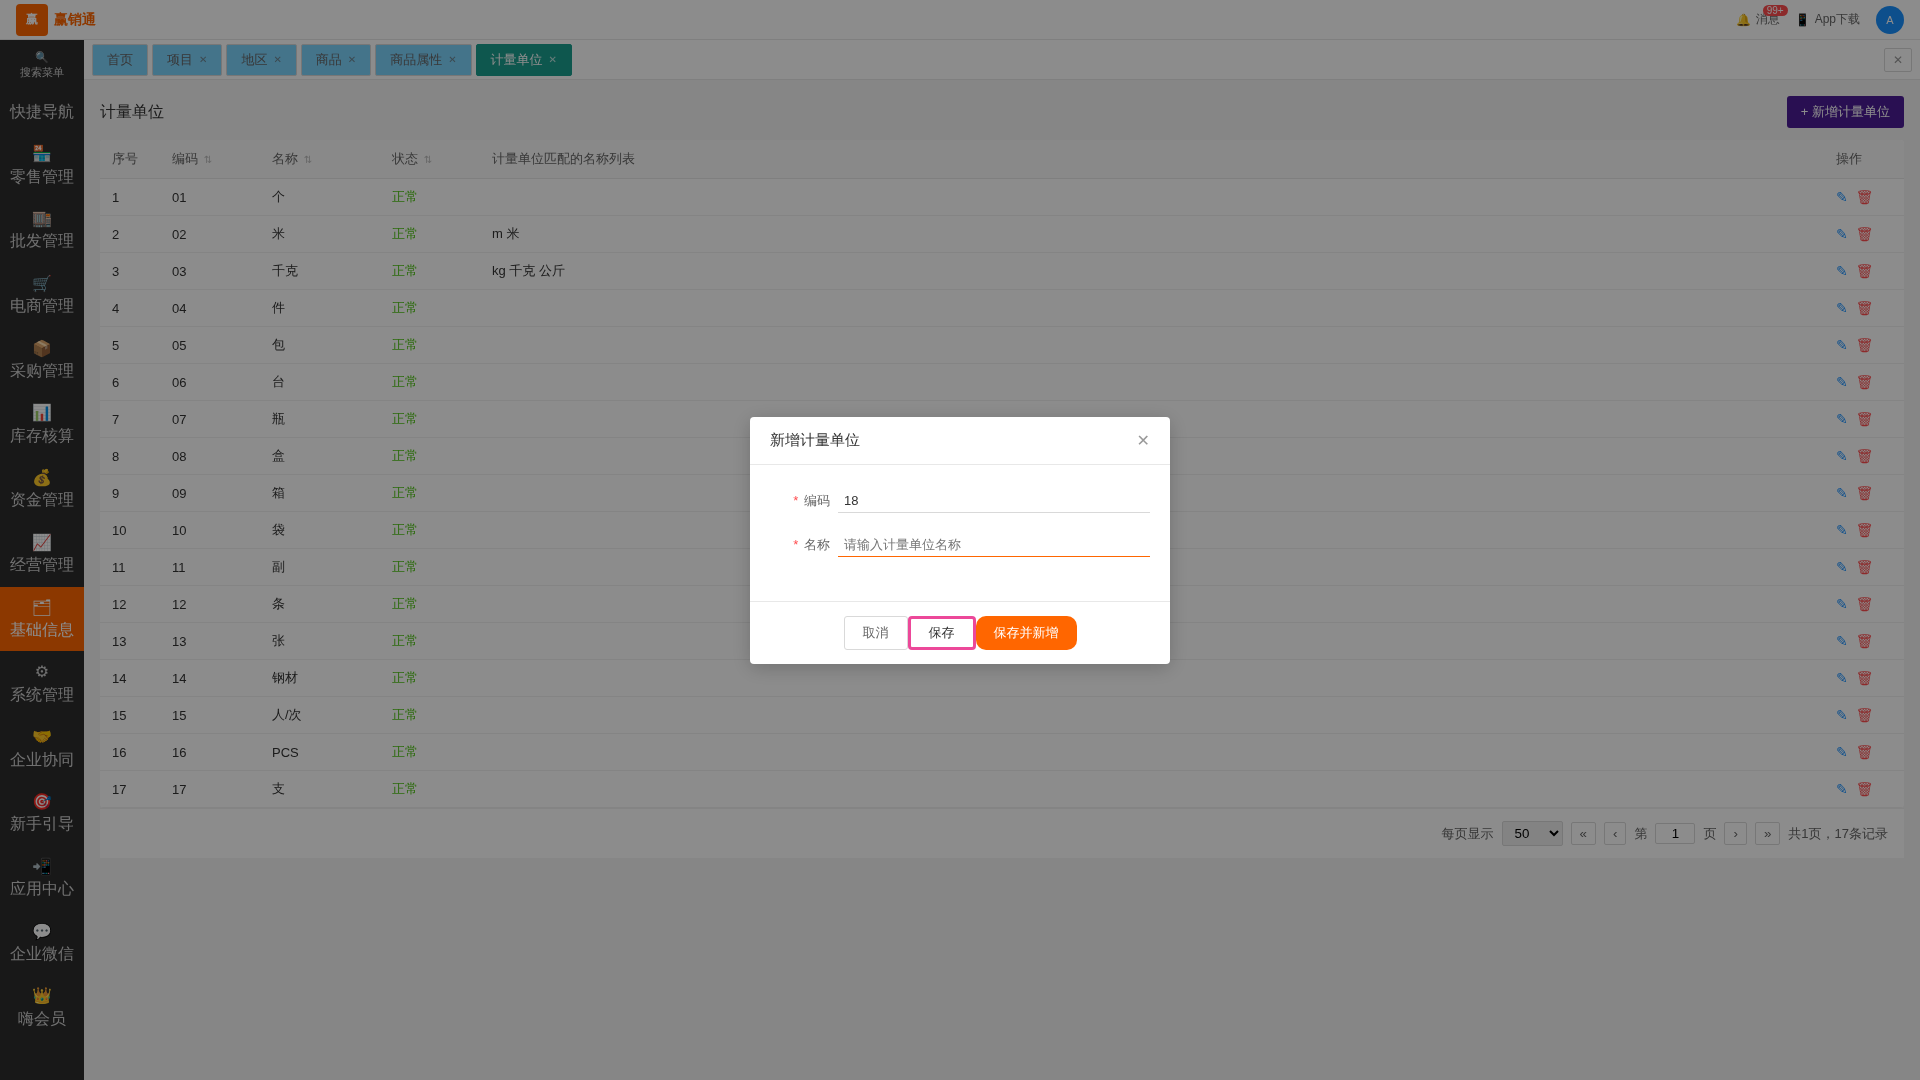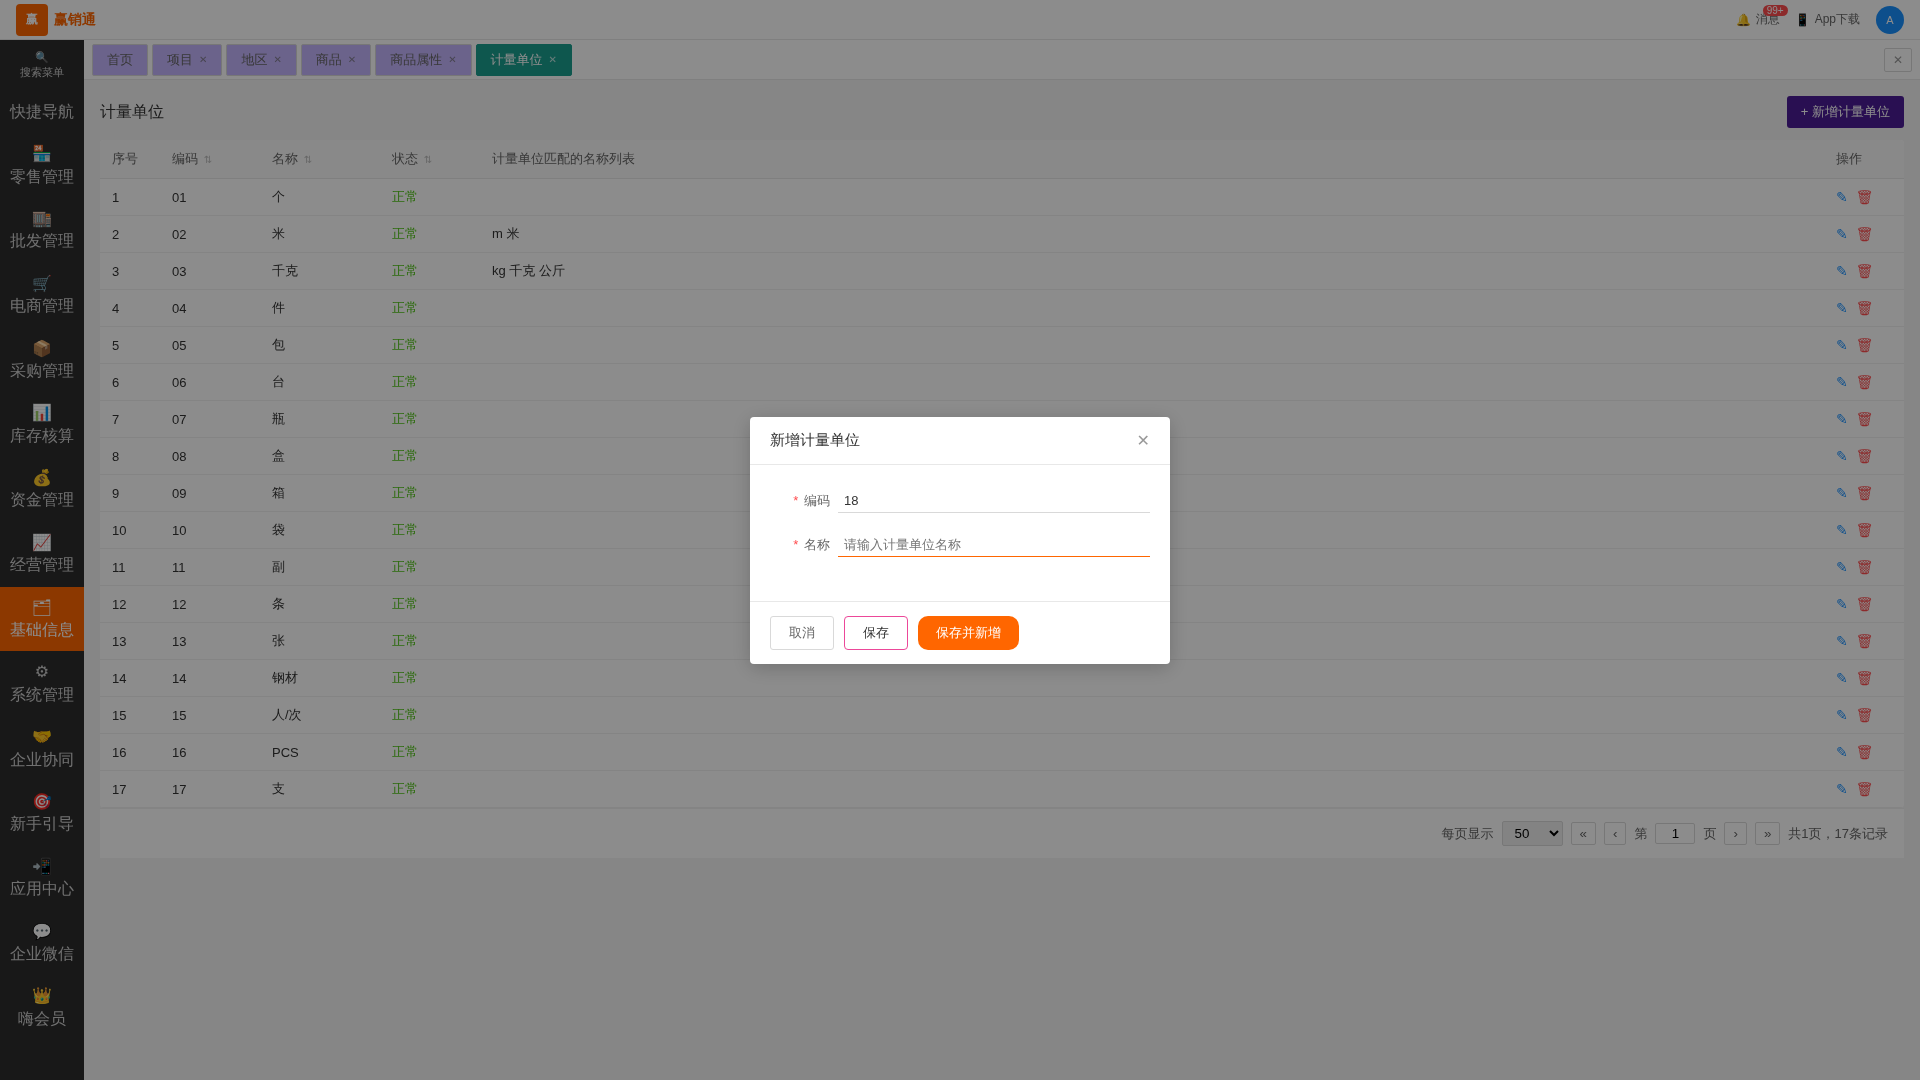--- a/index.html
+++ b/index.html
@@ -23,21 +23,21 @@
     
     .sidebar { width: 84px; background: #2d2d2d; display: flex; flex-direction: column; flex-shrink: 0; }
     .sidebar-item { padding: 10px 4px; text-align: center; color: #ccc; cursor: pointer; font-size: 16px; line-height: 1.4; }
     .sidebar-item.active { background: #f60; color: #fff; }
 
     
     .content-area { flex: 1; display: flex; flex-direction: column; overflow: hidden; }
 
     
     .tabs-bar { height: 40px; background: #fff; display: flex; align-items: center; padding: 0 8px; border-bottom: 1px solid #e8e8e8; gap: 4px; flex-shrink: 0; }
-    .tab { display: flex; align-items: center; gap: 6px; padding: 6px 14px; border-radius: 2px; cursor: pointer; font-size: 13px; color: #666; background: #c4b5fd; border: 1px solid #d9d9d9; }
+    .tab { display: flex; align-items: center; gap: 6px; padding: 6px 14px; border-radius: 2px; cursor: pointer; font-size: 13px; color: #666; background: #7dd3fc; border: 1px solid #d9d9d9; }
     .tab.active { background: #1a9e8e; color: #fff; border-color: #1a9e8e; }
     .tab-close { font-size: 10px; color: inherit; opacity: 0.7; }
     .tabs-close-all { margin-left: auto; color: #999; cursor: pointer; font-size: 12px; padding: 4px 8px; border: 1px solid #d9d9d9; border-radius: 2px; background: #fff; }
 
     
     .page-content { flex: 1; padding: 16px; overflow: auto; background: #f5f5f5; }
     .page-header { display: flex; align-items: center; justify-content: space-between; margin-bottom: 12px; }
     .page-title { font-size: 16px; font-weight: 500; color: #333; }
     .add-btn { background: #4c1d95; color: #fff; border: none; padding: 7px 14px; border-radius: 3px; cursor: pointer; font-size: 13px; }
 
@@ -63,23 +63,23 @@
     .modal { background: #fff; border-radius: 4px; width: 420px; box-shadow: 0 4px 20px rgba(0,0,0,0.2); }
     .modal-header { padding: 14px 20px; border-bottom: 1px solid #e8e8e8; display: flex; align-items: center; justify-content: space-between; }
     .modal-title { font-size: 15px; font-weight: 500; color: #333; }
     .modal-close { cursor: pointer; color: #999; font-size: 16px; background: none; border: none; }
     .modal-body { padding: 24px 20px; }
     .form-row { display: flex; align-items: center; margin-bottom: 20px; }
     .form-label { width: 60px; text-align: right; font-size: 13px; color: #666; flex-shrink: 0; margin-right: 8px; }
     .required-star { color: #ff4d4f; margin-right: 2px; }
     .form-input { flex: 1; border: none; border-bottom: 1px solid #d9d9d9; padding: 4px 6px; font-size: 13px; outline: none; color: #333; }
     .form-input.active-border { border-bottom-color: #f60; }
-    .modal-footer { padding: 14px 20px; border-top: 1px solid #e8e8e8; display: flex; justify-content: flex-start; gap: 10px; }
+    .modal-footer { padding: 14px 20px; border-top: 1px solid #e8e8e8; display: flex; justify-content: center; }
     .btn-cancel { padding: 7px 18px; border: 1px solid #d9d9d9; background: #fff; color: #666; border-radius: 3px; cursor: pointer; font-size: 13px; }
-    .btn-save { padding: 3px 18px; border: 1px solid #ec4899; background: #fff; color: #333; border-radius: 4px; cursor: pointer; font-size: 13px; }
+    .btn-save { padding: 3px 18px; border: 3px solid #ec4899; background: #fff; color: #333; border-radius: 4px; cursor: pointer; font-size: 13px; }
     .btn-save-new { padding: 7px 18px; background: #f60; color: #fff; border: none; border-radius: 10px; cursor: pointer; font-size: 13px; }
 
     .col-seq { width: 60px; }
     .col-code { width: 100px; }
     .col-name { width: 120px; }
     .col-status { width: 100px; }
     .col-match { }
     .col-action { width: 80px; }
 
     .sort-icon { color: #bbb; font-size: 10px; margin-left: 2px; }

